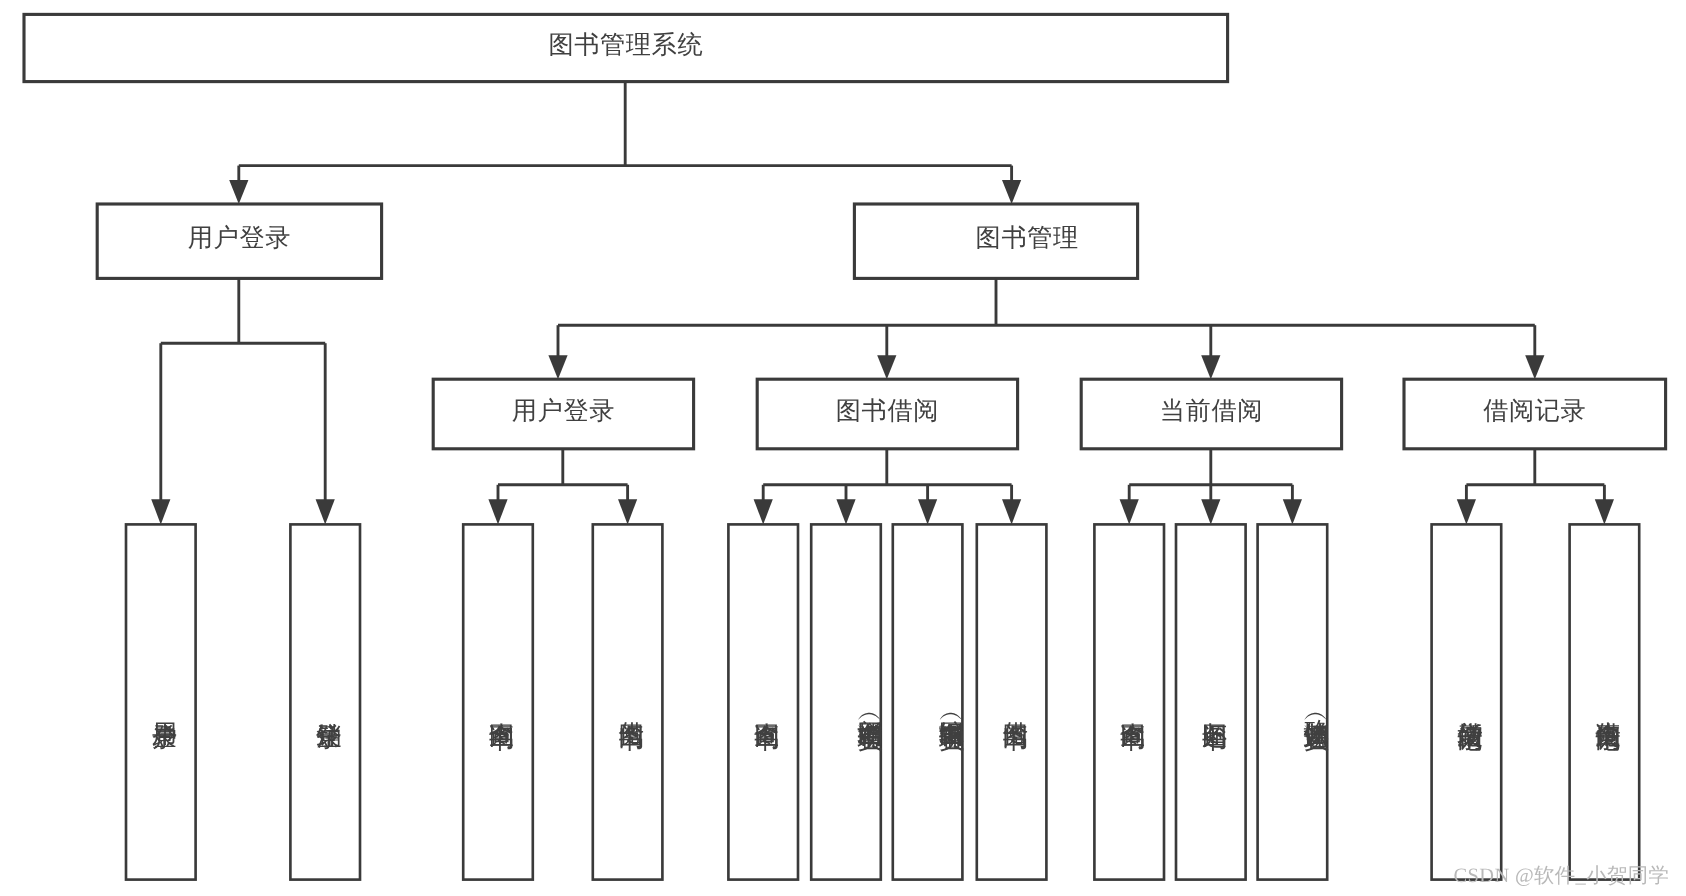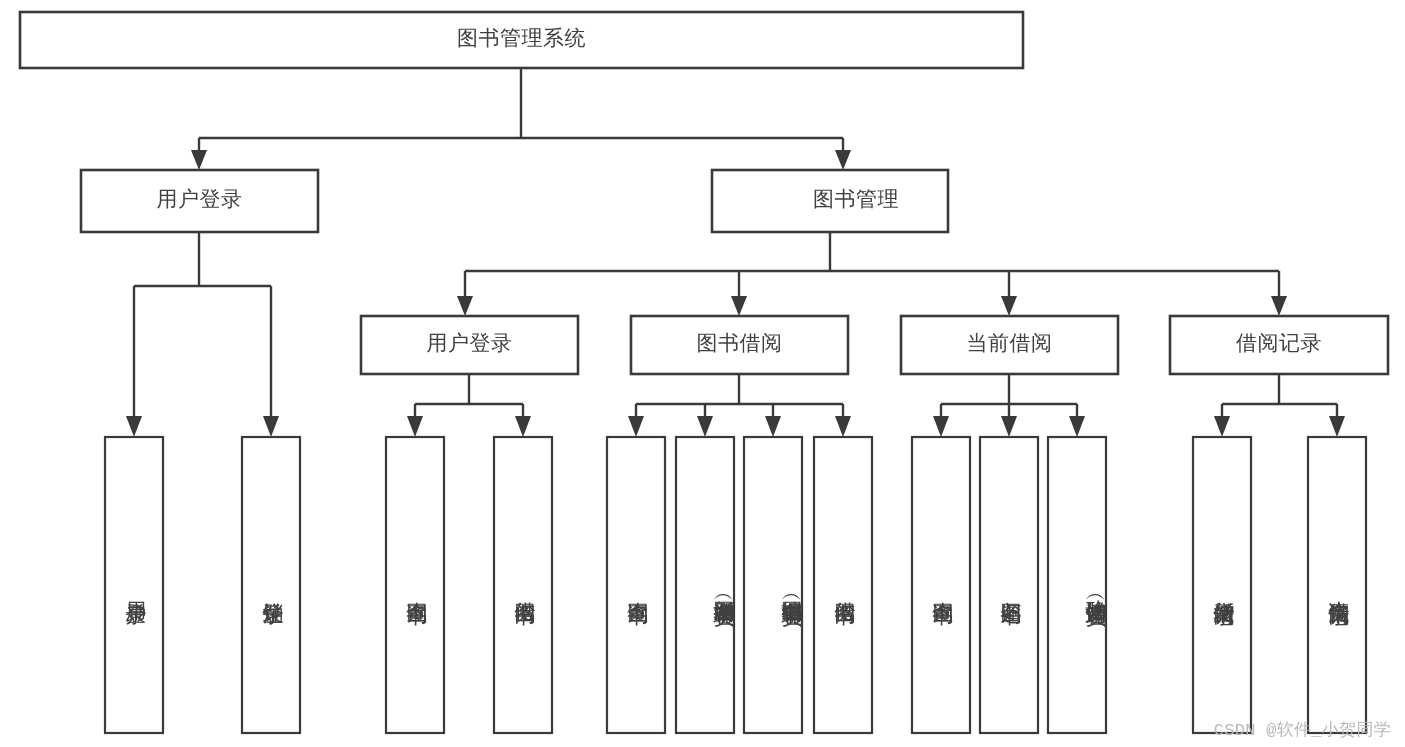--- a/index.html
+++ b/index.html
@@ -73,21 +73,21 @@
   }
   .node-label.vertical.tall {
     align-items: center;
   }
   .watermark {
     position: absolute;
     right: 14px;
     bottom: 6px;
     font-size: 17px;
     color: #b9b9b9;
-    font-family: Liberation Mono, monospace;
+    font-family: Liberation Serif, serif;
     white-space: nowrap;
     letter-spacing: 0.3px;
     margin-top: 31px;
   }
 </style>
 </head>
 <body>
 
 <div id="diagram-root">
 

